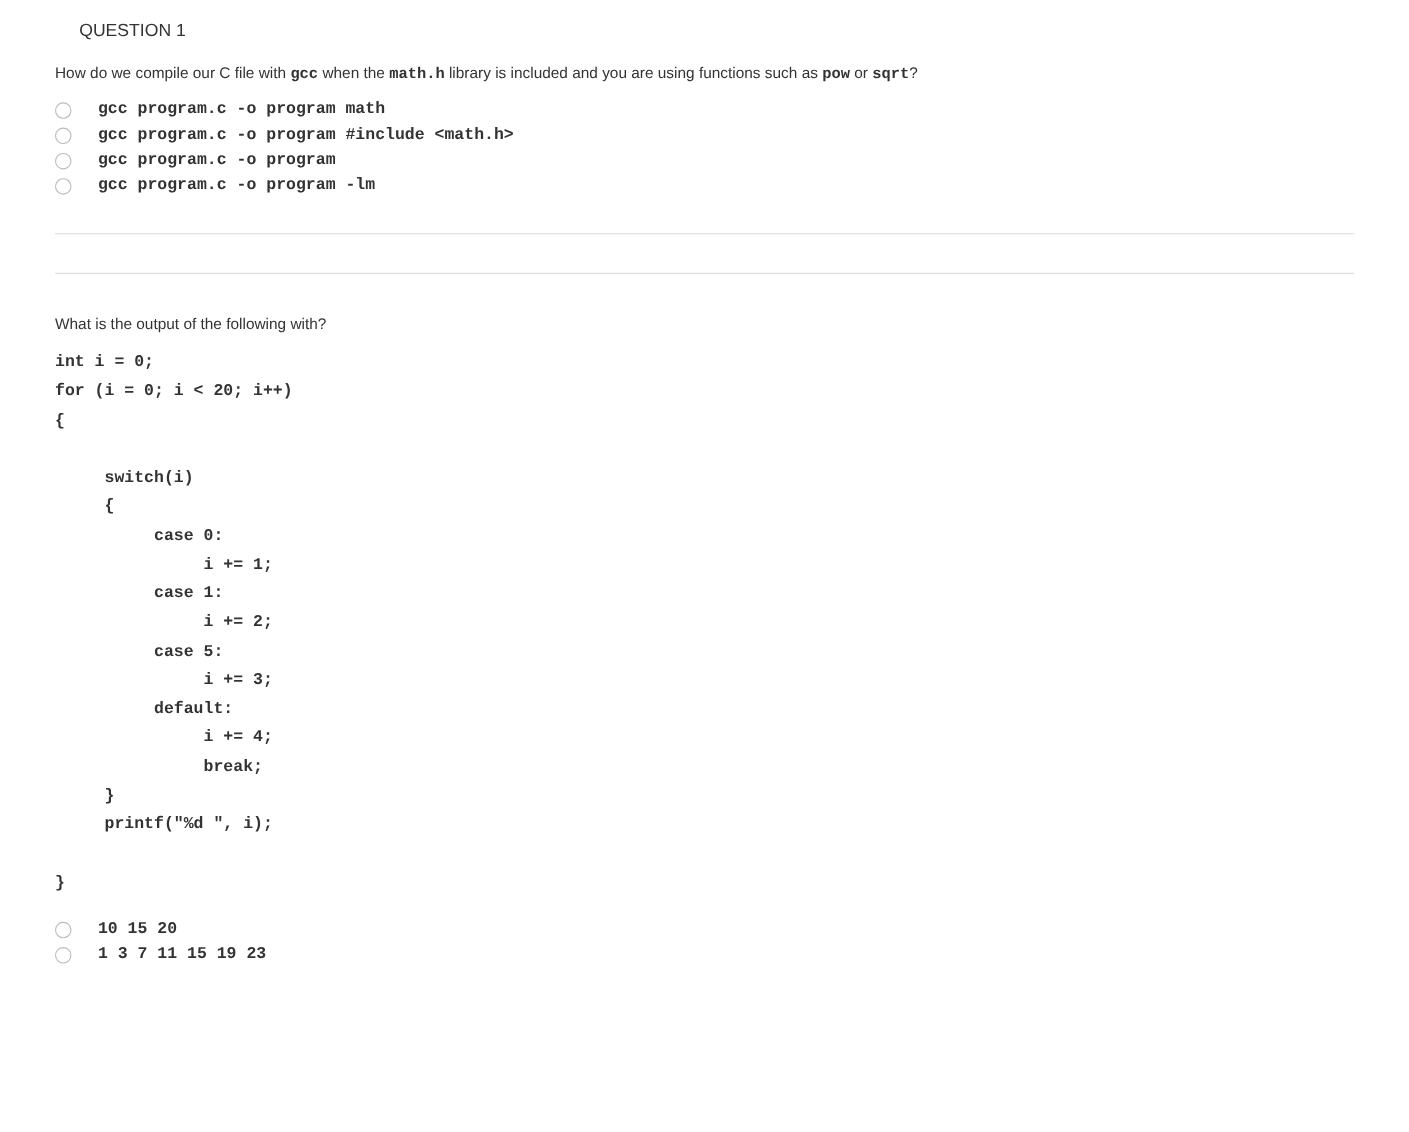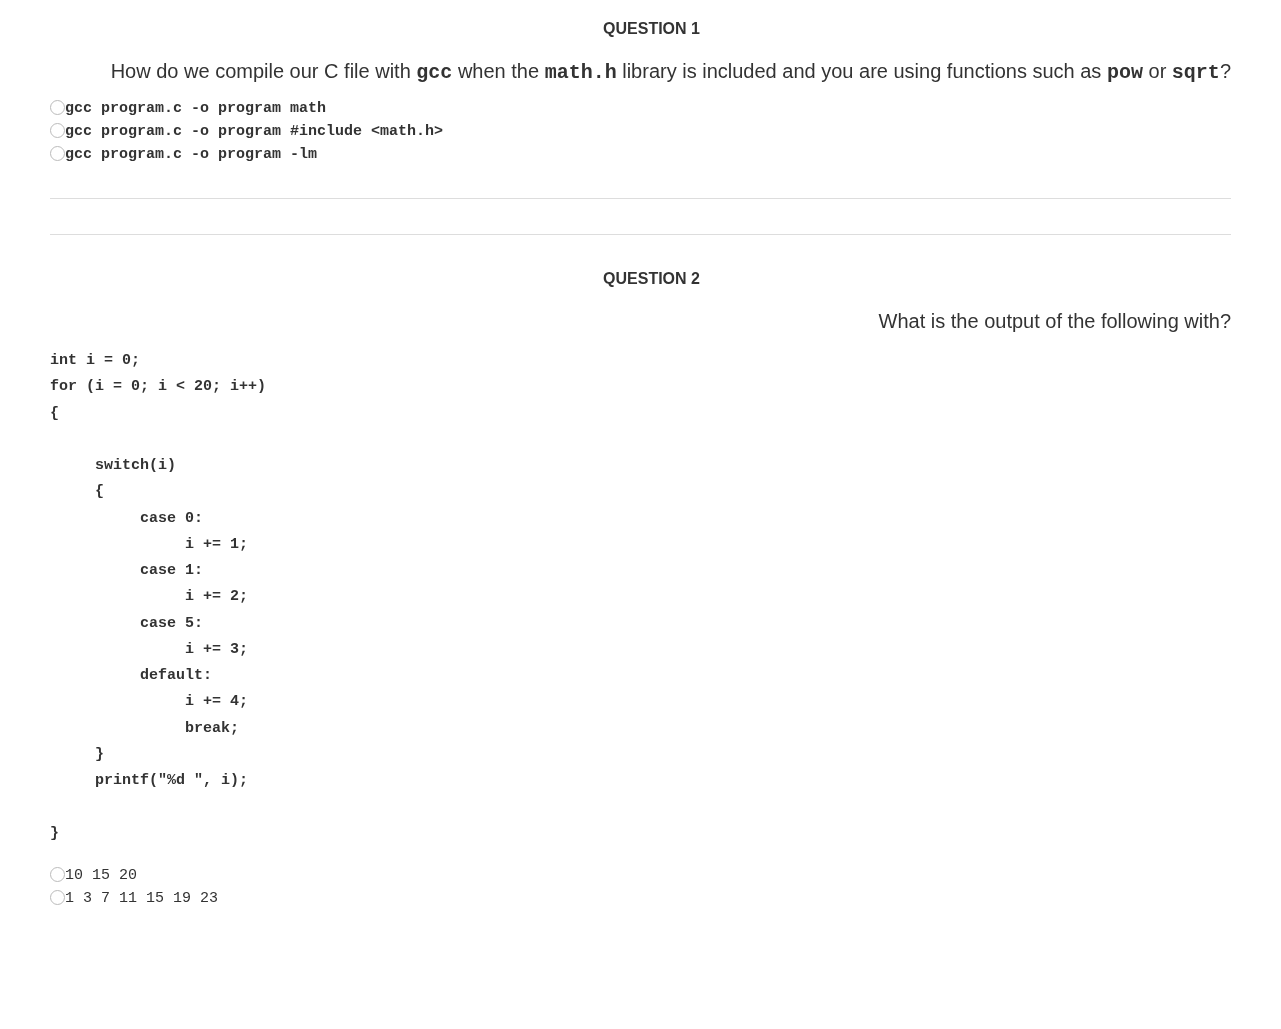--- a/index.html
+++ b/index.html
@@ -11,65 +11,64 @@
       color: #333;
       background: #fff;
       margin: 0;
       padding: 20px 50px;
       width: 1281px;
     }
     .question-block {
       margin-bottom: 30px;
     }
     .question-title {
-      font-weight: 700;
+      font-weight: 400;
       font-size: 16px;
       color: #333;
       margin: 0 0 18px 22px;
-      text-align: center;
     }
     .question-prompt {
-      font-size: 20px;
+      font-size: 14px;
       color: #333;
       margin: 0 0 12px 0;
       line-height: 1.5;
-      text-align: right;
     }
     .mono {
       font-family: 'Courier New', Courier, monospace;
       font-weight: 700;
     }
     .options {
       margin: 0;
       padding: 0;
     }
     .option {
       display: flex;
-      align-items: flex-start;
-      gap: 0;
+      align-items: flex-end;
+      gap: 24px;
       margin: 6px 0;
     }
     .radio {
       width: 15px;
       height: 15px;
       border: 1.5px solid #bbb;
       border-radius: 50%;
       flex-shrink: 0;
       cursor: pointer;
     }
     .option-label {
       font-family: 'Courier New', Courier, monospace;
       font-weight: 700;
       font-size: 15px;
       color: #333;
     }
     .option-label-plain {
       font-family: 'Courier New', Courier, monospace;
       font-size: 15px;
       color: #333;
+      font-weight: bold;
     }
     hr.divider {
       border: none;
       border-top: 1px solid #ddd;
       margin: 35px 0;
     }
     .code-block {
       font-family: 'Courier New', Courier, monospace;
       font-weight: 700;
       font-size: 15px;
@@ -91,30 +90,33 @@
     <div class="option">
       <span class="radio"></span>
       <span class="option-label">gcc program.c -o program math</span>
     </div>
     <div class="option">
       <span class="radio"></span>
       <span class="option-label">gcc program.c -o program #include &lt;math.h&gt;</span>
     </div>
     <div class="option">
       <span class="radio"></span>
+      <span class="option-label">gcc program.c -o program</span>
+    </div>
+    <div class="option">
+      <span class="radio"></span>
       <span class="option-label">gcc program.c -o program -lm</span>
     </div>
   </div>
 </div>
 
 <hr class="divider">
 <hr class="divider">
 
 <div class="question-block">
-  <h3 class="question-title">QUESTION 2</h3>
   <p class="question-prompt">What is the output of the following with?</p>
   <div class="code-block">int i = 0;
 for (i = 0; i &lt; 20; i++)
 {
 
      switch(i)
      {
           case 0:
                i += 1;
           case 1:

